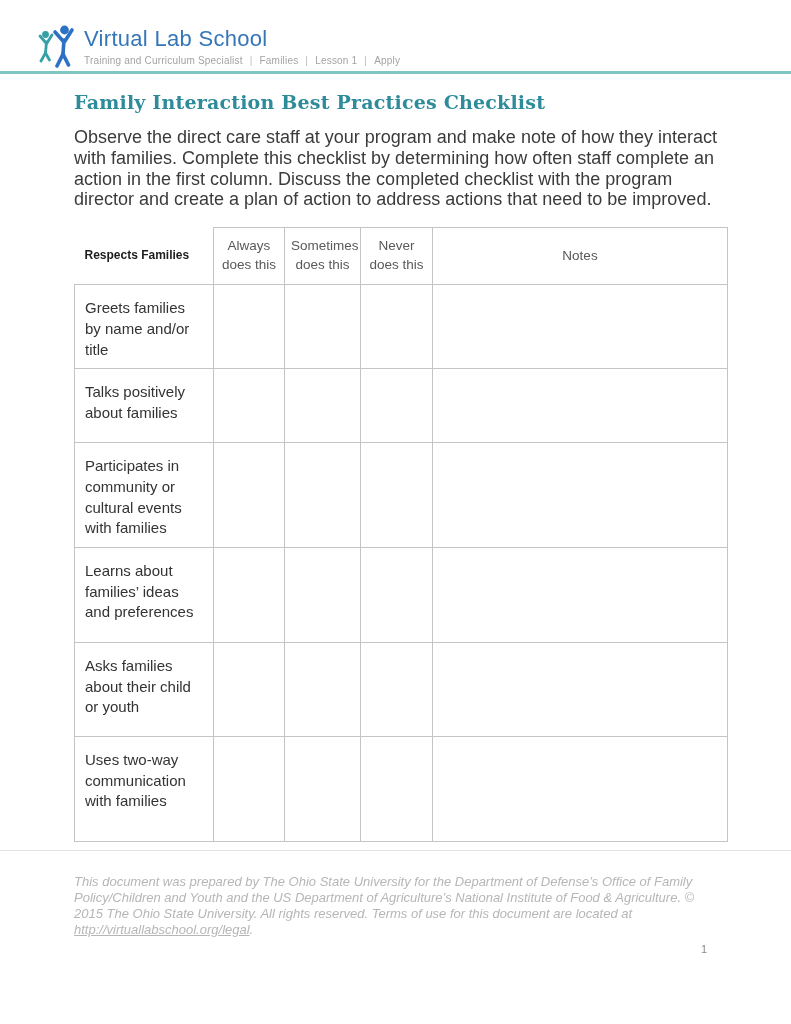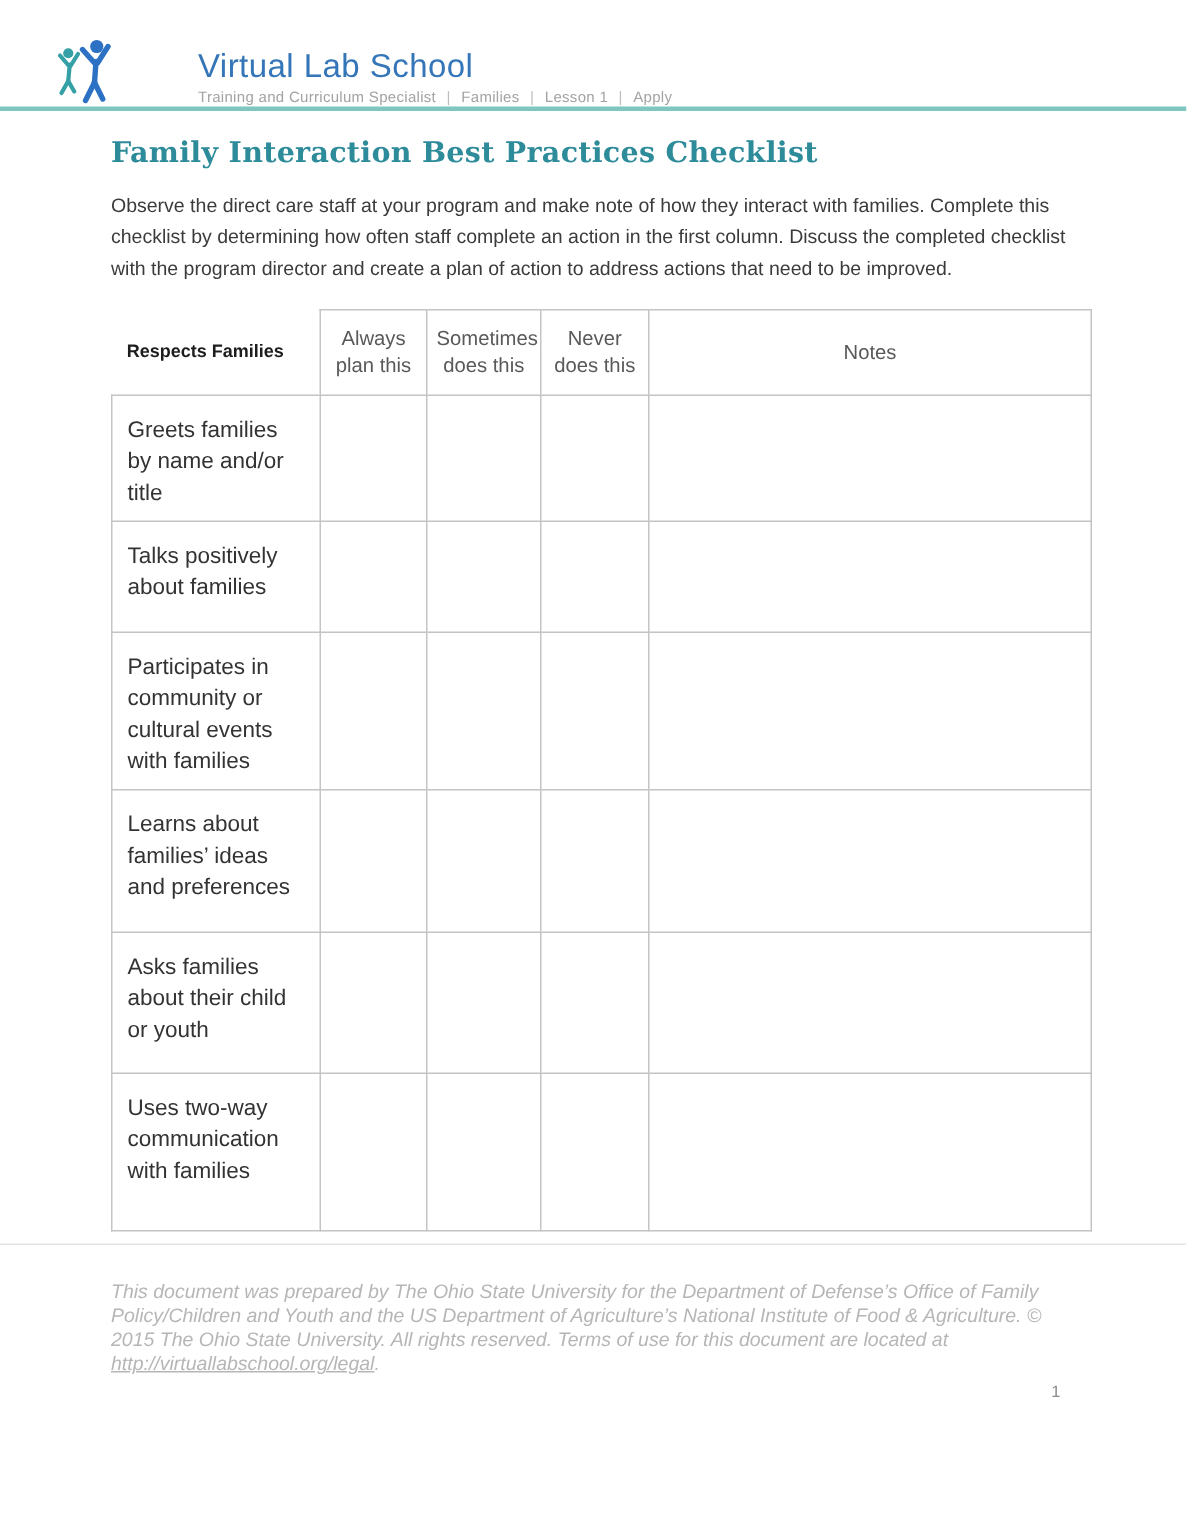--- a/index.html
+++ b/index.html
@@ -9,23 +9,22 @@
     font-family: "Liberation Sans", sans-serif;
     color: #3f3f3f;
     overflow: hidden;
   }
 
   
   .site-header {
     height: 74px;
     border-bottom: 3px solid #7fc6c1;
     display: flex;
-    align-items: flex-end;
+    align-items: center;
     padding: 18px 0 0 36px;
-    gap: 48px;
   }
   .logo-mark { width: 44px; height: 48px; flex: 0 0 auto; margin-top: 2px; }
   .logo-textblock { margin-left: 4px; }
   .site-name {
     font-size: 22px;
     color: #3576b8;
     letter-spacing: 0.3px;
     line-height: 1.1;
     margin-top: 4px;
   }
@@ -43,21 +42,21 @@
     margin-top: 17px;
     font-family: "DejaVu Serif", serif;
     font-weight: 700;
     font-size: 19px;
     letter-spacing: 0.2px;
     color: #2d8b9a;
   }
   .intro {
     margin-top: 14px;
     width: 648px;
-    font-size: 13px;
+    font-size: 18px;
     line-height: 20.8px;
     color: #3b3b3b;
   }
 
   
   table.checklist {
     margin-top: 17px;
     border-collapse: collapse;
     table-layout: fixed;
     width: 653px;
@@ -172,21 +171,21 @@
     <colgroup>
       <col class="c-label">
         <col class="c-always">
         <col class="c-sometimes">
         <col class="c-never">
         <col class="c-notes">
     </colgroup>
     <thead>
       <tr>
         <th class="section-th">Respects Families</th>
-        <th class="rating-th">Always plan this</th>
+        <th class="rating-th">Always does this</th>
         <th class="rating-th">Sometimes does this</th>
         <th class="rating-th">Never does this</th>
         <th class="notes-th">Notes</th>
       </tr>
     </thead>
     <tbody>
         <tr class="row-1">
           <td class="label-cell">Greets families by name and/or title</td>
           <td class="entry-cell"></td>
           <td class="entry-cell"></td>

